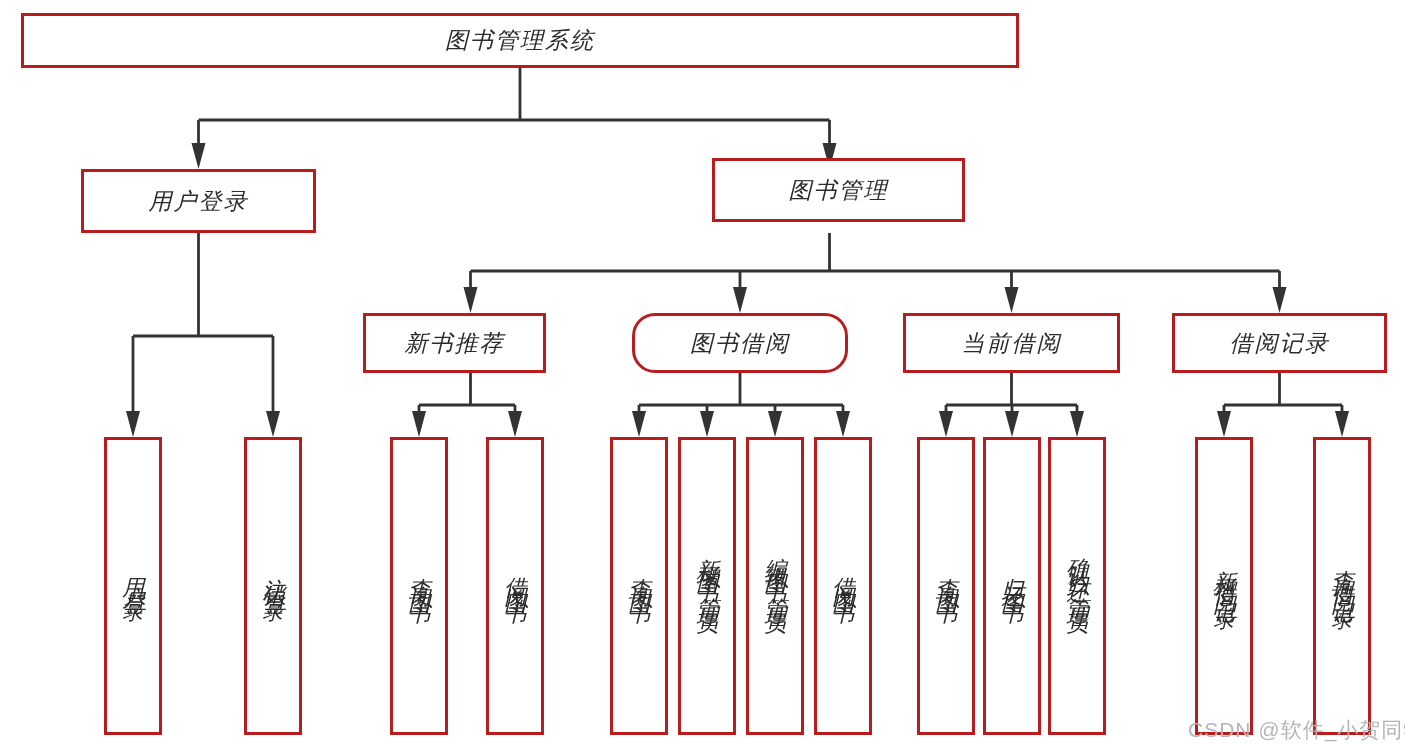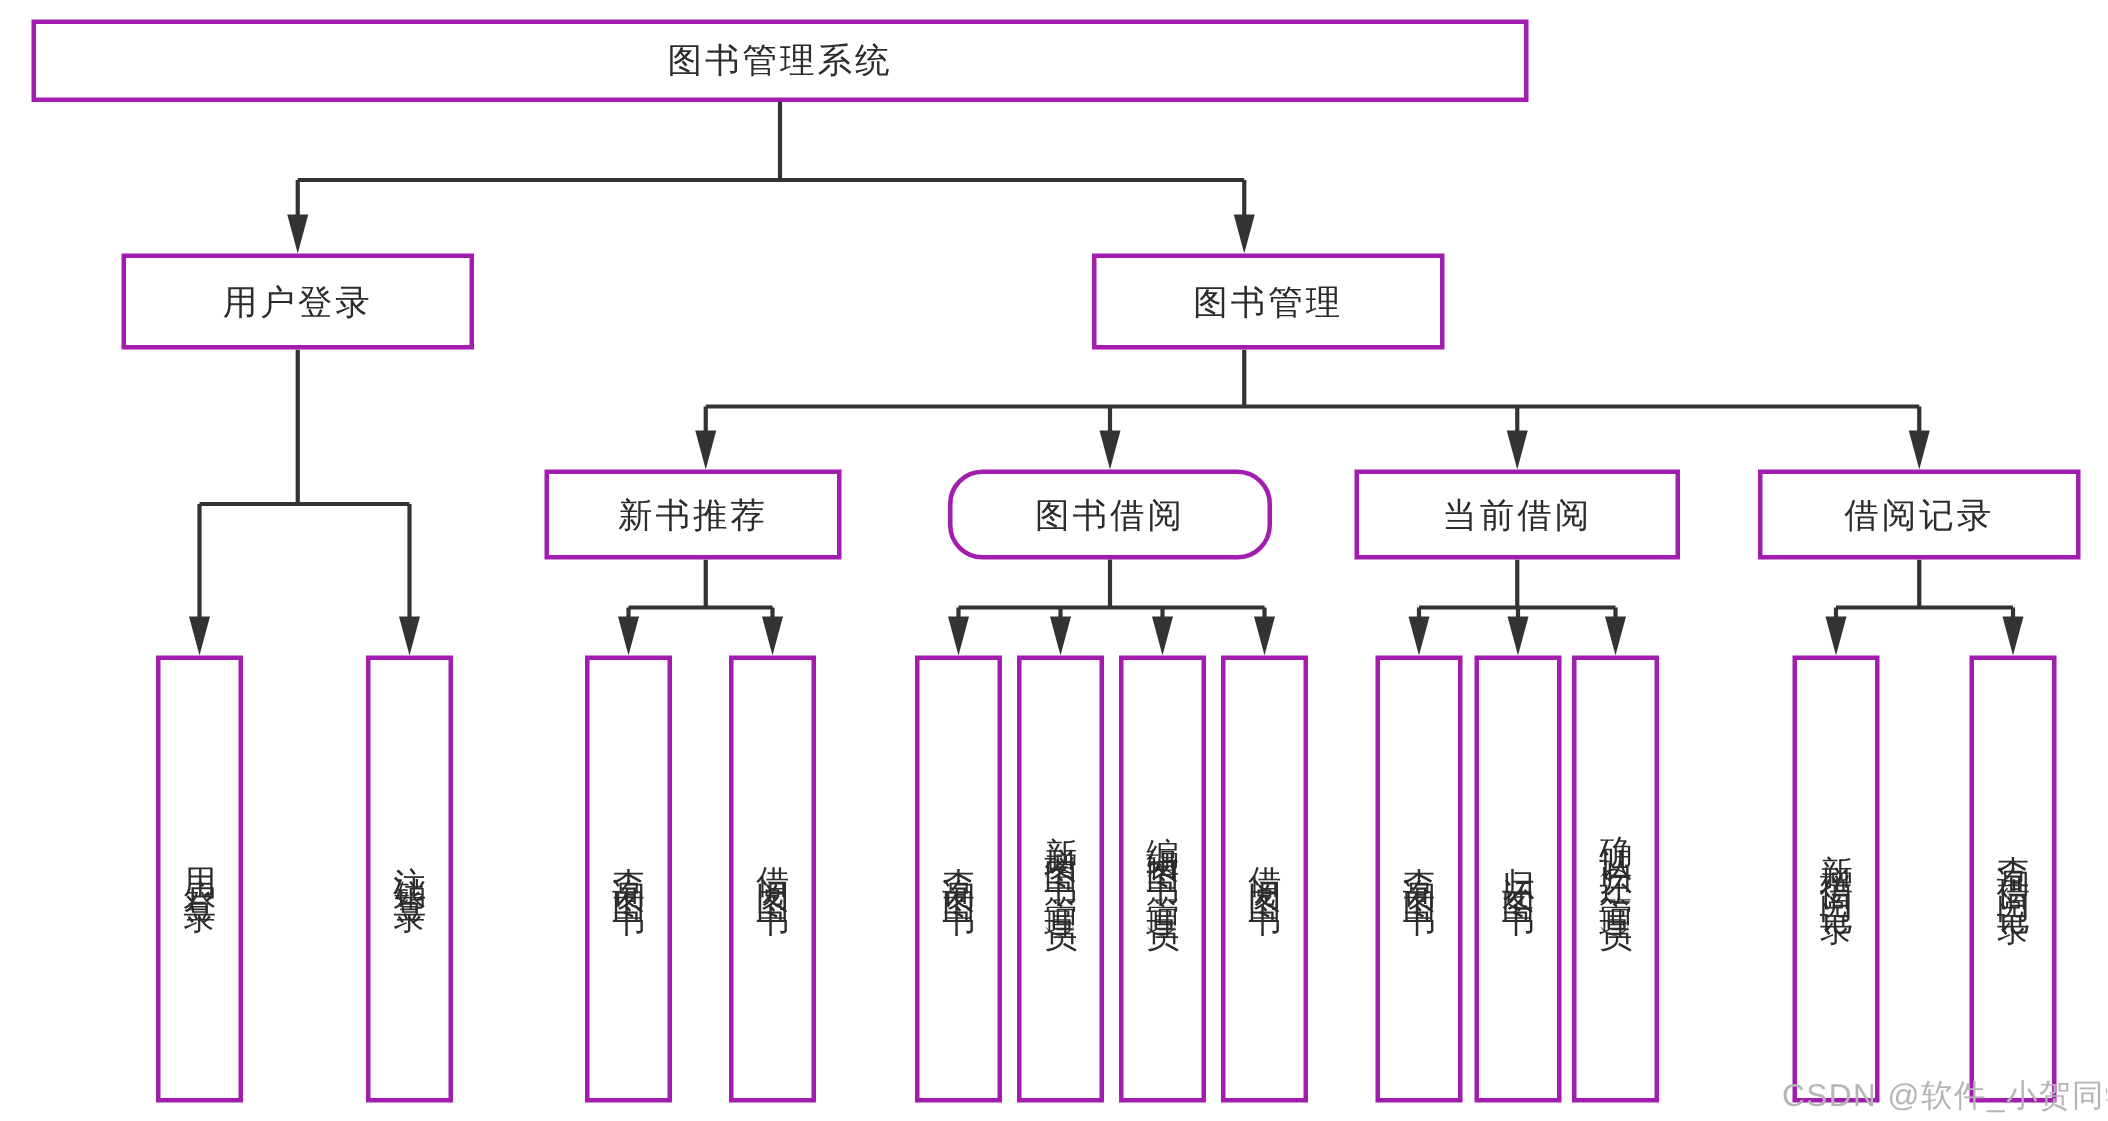--- a/index.html
+++ b/index.html
@@ -14,26 +14,27 @@
   .connectors {
     position: absolute;
     left: 0; top: 0;
     width: 1405px; height: 747px;
     z-index: 1;
   }
   .box {
     position: absolute;
     box-sizing: border-box;
     background: #ffffff;
-    border: 3px solid #a21caf;
+    border: 3px solid #b91c1c;
     color: #2c2c2c;
     display: flex;
     align-items: center;
     justify-content: center;
     z-index: 2;
+    font-style: italic;
   }
   .box.h span {
     font-size: 23px;
     letter-spacing: 2px;
     white-space: nowrap;
   }
   .box.v { align-items: center; justify-content: center; }
   .box.v .vtext {
     writing-mode: vertical-rl;
     text-orientation: mixed;
@@ -103,25 +104,25 @@
     </g>
   </svg>
 
   <div class="box h" style="left:21px; top:13px; width:998px; height:55px;">
     <span>图书管理系统</span>
   </div>
 
   <div class="box h" style="left:81px; top:169px; width:235px; height:64px;">
     <span>用户登录</span>
   </div>
-  <div class="box h" style="left:712px; top:169px; width:235px; height:64px;margin-left:16px;">
+  <div class="box h" style="left:712px; top:158px; width:253px; height:64px;">
     <span>图书管理</span>
   </div>
 
-  <div class="box h" style="left:363px; top:313px; width:198px; height:60px;">
+  <div class="box h" style="left:363px; top:313px; width:183px; height:60px;">
     <span>新书推荐</span>
   </div>
   <div class="box h" style="left:632px; top:313px; width:216px; height:60px;border-radius:23px;">
     <span>图书借阅</span>
   </div>
   <div class="box h" style="left:903px; top:313px; width:217px; height:60px;">
     <span>当前借阅</span>
   </div>
   <div class="box h" style="left:1172px; top:313px; width:215px; height:60px;">
     <span>借阅记录</span>

